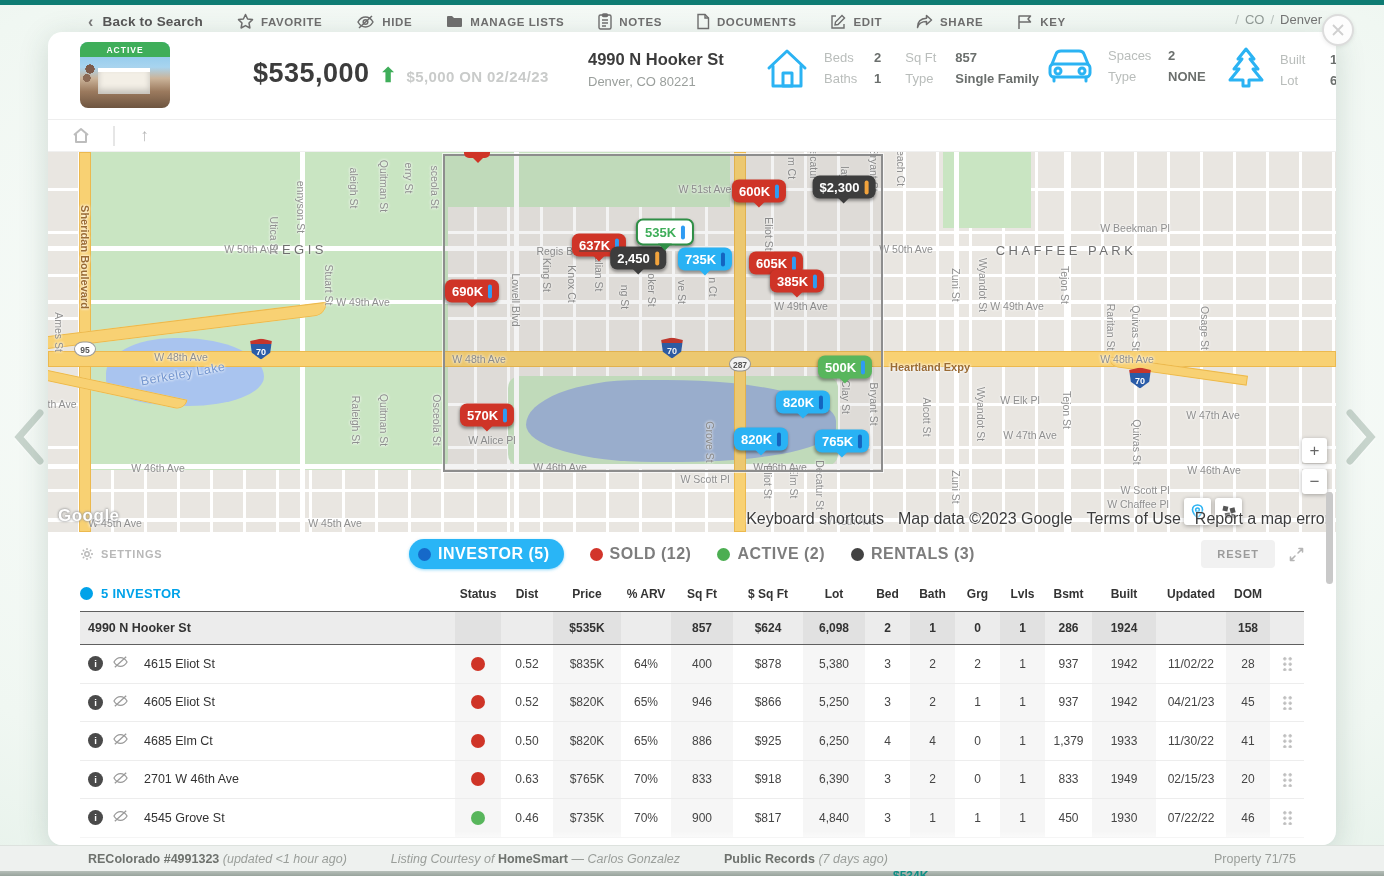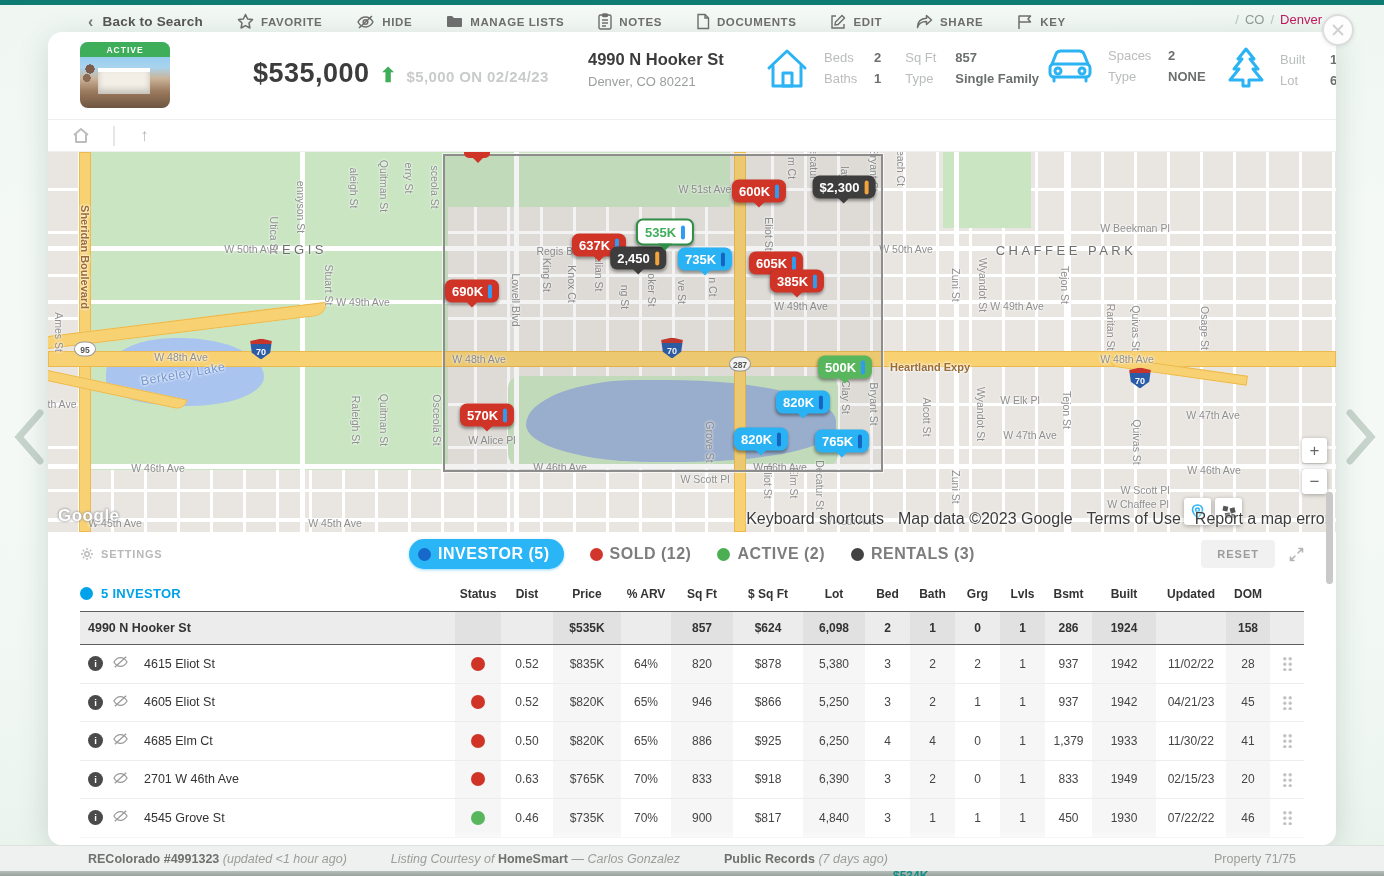--- a/index.html
+++ b/index.html
@@ -13,21 +13,21 @@
 
   
   .toolbar { position:absolute; top:5px; left:0; width:100%; height:33px; display:flex; align-items:center; padding-left:88px; z-index:30; }
   .tb-item { display:flex; align-items:center; gap:7px; margin-right:34px; font-size:11.5px; font-weight:bold; letter-spacing:.6px; color:#6d6d6d; text-transform:uppercase; cursor:pointer; white-space:nowrap; }
   .tb-item svg { display:block; }
   .tb-back { font-weight:bold; letter-spacing:.2px; text-transform:none; font-size:13.5px; color:#555; }
   .tb-back .chev { font-size:16px; color:#777; margin-right:2px; }
   .breadcrumb { position:absolute; right:62px; top:12px; font-size:13px; color:#9aa3a0; display:flex; gap:6px; z-index:30;}
   .breadcrumb .sep { color:#b9c1bd; }
   .breadcrumb .loc-state { color:#8f9894; }
-  .breadcrumb .loc-city { color:#be185d; }
+  .breadcrumb .loc-city { color:#737373; }
 
   .close-btn { position:absolute; left:1322px; top:14px; width:32px; height:32px; border-radius:50%; background:#fdfdfd; border:2px solid #dcdcdc; z-index:50; display:flex; align-items:center; justify-content:center; cursor:pointer; box-shadow:0 1px 4px rgba(0,0,0,.08); }
   .close-btn svg { stroke:#cfcfcf; }
 
   .nav-chev { position:absolute; top:408px; z-index:5; cursor:pointer; }
   .nav-chev svg { stroke:#c7d4cc; filter:drop-shadow(0 1px 1px rgba(255,255,255,.8)); }
   .nav-left { left:12px; } .nav-right { left:1344px; }
 
   
   .card { position:absolute; left:48px; top:32px; width:1288px; height:813px; background:#fff; border-radius:14px; box-shadow:0 6px 30px rgba(40,80,60,.18); z-index:10; overflow:hidden; }
@@ -446,21 +446,21 @@
           </div>
           <span class="tail" style="border-top-color: rgb(207, 52, 39);"></span>
         </div>
         <div class="marker" style="left: 796px; top: 35px;">
           <div class="bubble" style="background: rgb(61, 61, 61);">
             <span>$2,300</span>
             <span class="bar" style="background: rgb(242, 163, 60);"></span>
           </div>
           <span class="tail" style="border-top-color: rgb(61, 61, 61);"></span>
         </div>
-        <div class="marker" style="left: 551px; top: 93px;">
+        <div class="marker" style="left: 551px; top: 93px; text-decoration: underline;">
           <div class="bubble" style="background: rgb(207, 52, 39);">
             <span>637K</span>
             <span class="bar" style="background: rgb(47, 155, 243);"></span>
           </div>
           <span class="tail" style="border-top-color: rgb(207, 52, 39);"></span>
         </div>
         <div class="marker" style="left: 590px; top: 106px;">
           <div class="bubble" style="background: rgb(61, 61, 61);">
             <span>2,450</span>
             <span class="bar" style="background: rgb(242, 163, 60);"></span>
@@ -658,21 +658,21 @@
                 <path d="M3 14 L16 2"></path>
               </svg></span>
             <span class="addr-text">4615 Eliot St</span>
           </div>
           <div class="cell striped" style="width: 46px; flex: 0 0 auto;">
             <span class="status-dot" style="background: rgb(207, 52, 39);"></span>
           </div>
           <div class="cell" style="width: 52px; flex: 0 0 auto;">0.52</div>
           <div class="cell striped" style="width: 68px; flex: 0 0 auto;">$835K</div>
           <div class="cell" style="width: 50px; flex: 0 0 auto;">64%</div>
-          <div class="cell striped" style="width: 62px; flex: 0 0 auto;">820</div>
+          <div class="cell striped" style="width: 62px; flex: 0 0 auto;">400</div>
           <div class="cell" style="width: 70px; flex: 0 0 auto;">$878</div>
           <div class="cell striped" style="width: 62px; flex: 0 0 auto;">5,380</div>
           <div class="cell" style="width: 45px; flex: 0 0 auto;">3</div>
           <div class="cell striped" style="width: 45px; flex: 0 0 auto;">2</div>
           <div class="cell" style="width: 45px; flex: 0 0 auto;">2</div>
           <div class="cell striped" style="width: 45px; flex: 0 0 auto;">1</div>
           <div class="cell" style="width: 47px; flex: 0 0 auto;">937</div>
           <div class="cell striped" style="width: 64px; flex: 0 0 auto;">1942</div>
           <div class="cell" style="width: 70px; flex: 0 0 auto;">11/02/22</div>
           <div class="cell striped" style="width: 44px; flex: 0 0 auto;">28</div>

